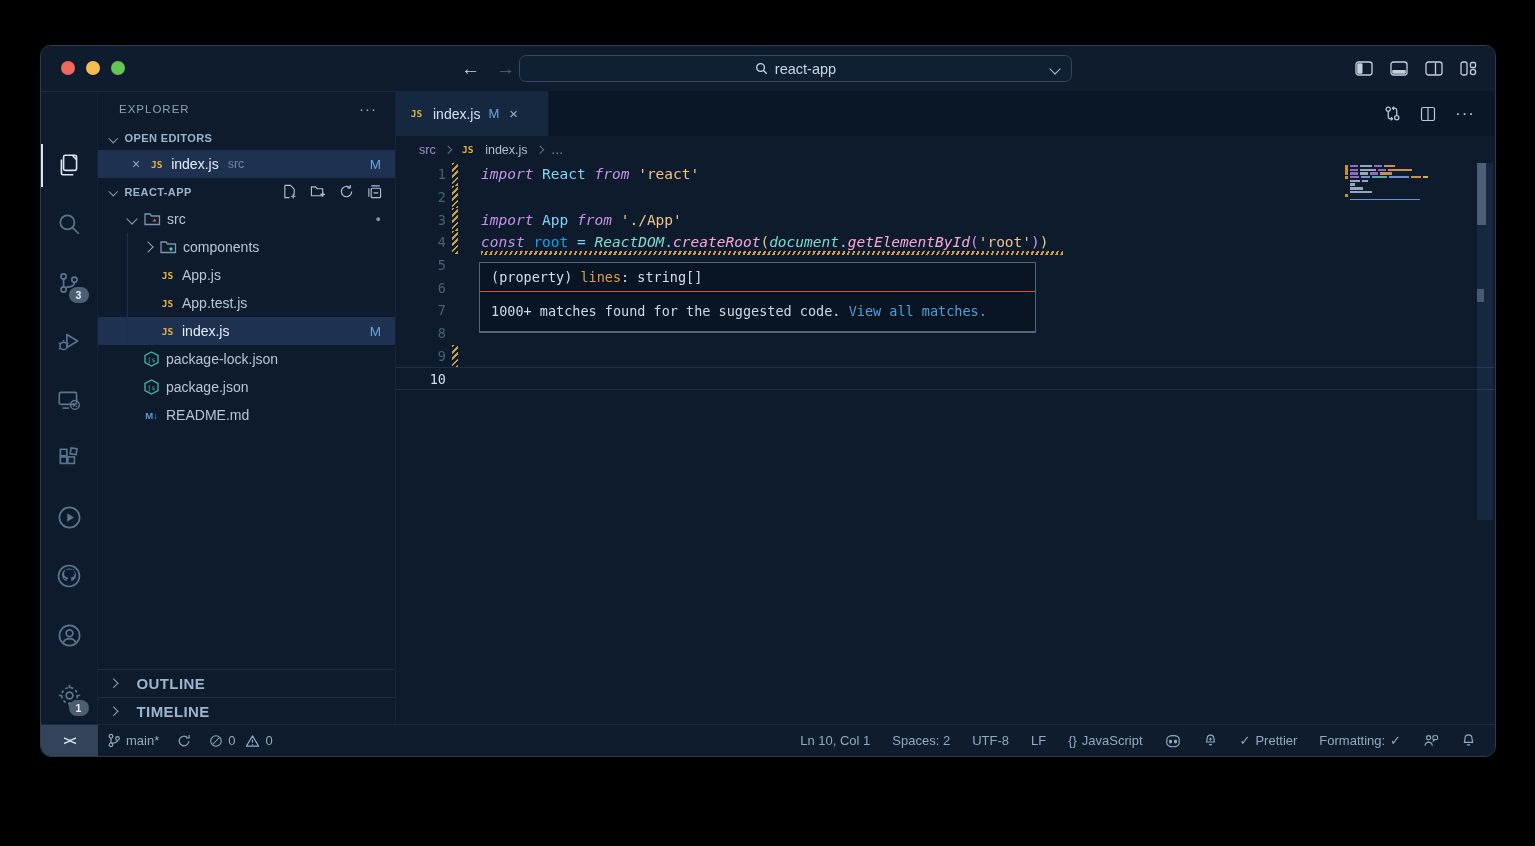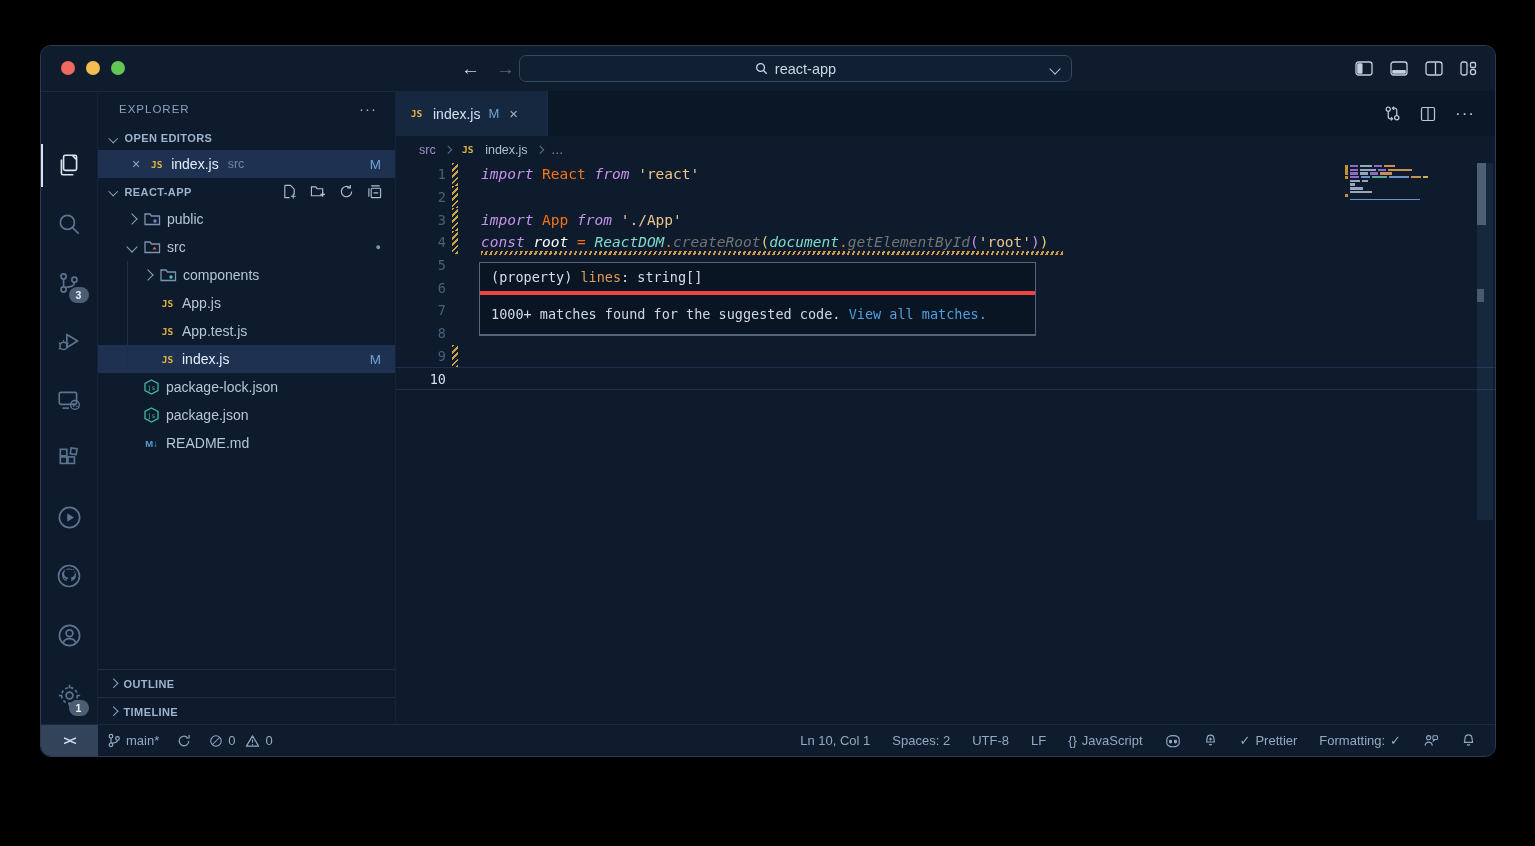--- a/index.html
+++ b/index.html
@@ -46,21 +46,21 @@
   .row .mbadge{margin-left:auto;padding-right:14px;color:#6ca2da;font-size:13.5px;}
   .oe-item{height:28px;}
   .oe-item .x{color:#93a8c2;font-size:14px;margin-right:2px;}
   .oe-item .path{color:#71869f;font-size:12.5px;margin-left:3px;}
   .nested{position:relative;display:flex;flex-direction:column;}
   .nested::before{content:"";position:absolute;left:29px;top:0;bottom:0;width:1px;background:#1e3049;}
   .nested .row{padding-left:46px;}
   .jsb{flex:none;width:17px;text-align:center;color:#e3b341;font-size:9.5px;font-weight:bold;font-family:"DejaVu Sans Mono",monospace;}
   .mdb{flex:none;width:17px;text-align:center;color:#5b9bd5;font-size:9.5px;font-weight:bold;}
   .sb-bottom{margin-top:auto;}
-  .sb-bsec{height:27px;border-top:1px solid #1d2d44;display:flex;align-items:center;gap:7px;padding-left:12px;font-weight:bold;font-size:11px;color:#9db3ce;letter-spacing:.4px;}
+  .sb-bsec{height:27px;border-top:1px solid #1d2d44;display:flex;align-items:center;gap:20px;padding-left:12px;font-weight:bold;font-size:15px;color:#9db3ce;letter-spacing:.4px;}
   .sb-bsec .chev{width:5.5px;height:5.5px;border-width:1.5px;color:#8fa5c0;}
 
   
   .editor{position:absolute;left:355px;top:45px;right:0;bottom:31px;}
   .tabbar{height:45px;background:#0a1727;display:flex;align-items:stretch;}
   .tab{width:152px;background:#15283f;display:flex;align-items:center;gap:8px;padding:0 12px;border-right:1px solid #1c2c44;box-sizing:border-box;}
   .tab .tlabel{font-size:14px;color:#d3e0f2;}
   .tab .tdirty{font-size:13px;color:#6ca2da;}
   .tab .tclose{font-size:15px;color:#9fb3ca;margin-left:2px;}
   .ed-actions{margin-left:auto;display:flex;align-items:center;gap:19px;padding-right:20px;color:#b9c8da;}
@@ -70,31 +70,31 @@
   .breadcrumb .chev{width:4.5px;height:4.5px;border-width:1.3px;color:#5c7089;}
   .codearea{position:absolute;top:72px;left:0;right:0;bottom:0;font-family:"DejaVu Sans Mono","Liberation Mono",monospace;font-size:14.5px;}
   .crow{display:flex;align-items:center;height:22.7px;position:relative;}
   .crow.cur{box-shadow:inset 0 1px 0 #1d2f4a, inset 0 -1px 0 #1d2f4a;}
   .ln{width:50px;flex:none;text-align:right;color:#47607b;font-size:13.5px;}
   .crow.cur .ln{color:#d2dff0;}
   .gmark{width:6px;height:100%;margin-left:6px;flex:none;}
   .gmark.on{background:repeating-linear-gradient(135deg,#caa243 0 2px,rgba(0,0,0,0) 2px 4.5px);}
   .ctext{padding-left:23px;white-space:pre;color:#d6deeb;}
   .tk-kw{color:#c792ea;font-style:italic}
-  .tk-pl{color:#f97316}
+  .tk-pl{color:#7dd3fc}
   .tk-st{color:#ecc48d}
   .tk-ob{color:#7fdbca;font-style:italic}
-  .tk-fn{color:#737373;font-style:italic}
-  .tk-vr{color:#ffffff;font-style:italic}
+  .tk-fn{color:#f9a8d4;font-style:italic}
+  .tk-vr{color:#0ea5e9;}
   .tk-p1{color:#e8c97b}
   .tk-p2{color:#c792ea}
   .squiggle{position:absolute;left:85px;width:582px;height:4px;bottom:-1px;background:repeating-linear-gradient(115deg,#d79a44 0 2px,rgba(0,0,0,0) 2px 4.5px);}
 
   .tooltip{position:absolute;left:83px;top:99px;width:557px;background:#0a1523;border:1px solid #53667c;z-index:5;box-sizing:border-box;}
-  .tt-s1{padding:6px 11px;font-family:"DejaVu Sans Mono",monospace;font-size:13.5px;color:#d6deeb;border-bottom:4px solid #ef4444;}
+  .tt-s1{padding:6px 11px;font-family:"DejaVu Sans Mono",monospace;font-size:13.5px;color:#d6deeb;border-bottom:1px solid #ef4444;}
   .tt-or{color:#e09956;}
   .tt-s2{padding:8px 11px;font-family:"DejaVu Sans Mono",monospace;font-size:13.5px;color:#cdd9e6;line-height:22.5px;border-bottom:1px solid #53667c;}
   .tt-link{color:#4d9fdd;cursor:pointer;}
   .tt-s3{padding:7px 11px;font-size:13px;color:#3f94e0;display:flex;gap:30px;}
   .tt-s3 span{cursor:pointer;}
 
   .minimap{position:absolute;top:2px;right:55px;width:95px;}
   .mrow{position:relative;height:2.4px;margin-bottom:1.3px;display:flex;align-items:center;padding-left:5px;}
   .mrow .bar{position:absolute;left:0;top:-0.5px;bottom:-0.5px;width:2.5px;background:#c9912f;}
   .mseg{height:2.4px;margin-right:2px;flex:none;}
@@ -277,28 +277,20 @@
             </svg>
           <svg width="15" height="15" viewBox="0 0 16 16">
               <rect x="4.5" y="4.5" width="10" height="10" rx="1" fill="none" stroke="currentColor" stroke-width="1.2"></rect>
               <path d="M4.5 2 h9 M2 4.5 v9" stroke="currentColor" stroke-width="1.2"></path>
               <path d="M7 9.5 h5" stroke="currentColor" stroke-width="1.2"></path>
             </svg>
         </span>
       </div>
 
       <div class="row">
-        <span class="chev r"></span>
-        <svg width="17" height="14" viewBox="0 0 17 14">
-            <path d="M1 2 h5 l1.5 2 h8 v8.5 h-14.5 Z" fill="none" stroke="#7d93ae" stroke-width="1.3"></path>
-            <circle cx="11" cy="9" r="1.7" fill="#8a79d8"></circle>
-          </svg>
-        <span class="lbl">public</span>
-      </div>
-      <div class="row">
         <span class="chev d"></span>
         <svg width="17" height="14" viewBox="0 0 17 14">
             <path d="M1 2 h5 l1.5 2 h8 v8.5 h-14.5 Z" fill="none" stroke="#7d93ae" stroke-width="1.3"></path>
             <path d="M8.5 9.5 l2-3 l2 3 Z" fill="#d0683f"></path>
           </svg>
         <span class="lbl">src</span>
         <span class="meta">●</span>
       </div>
 
       <div class="nested">

